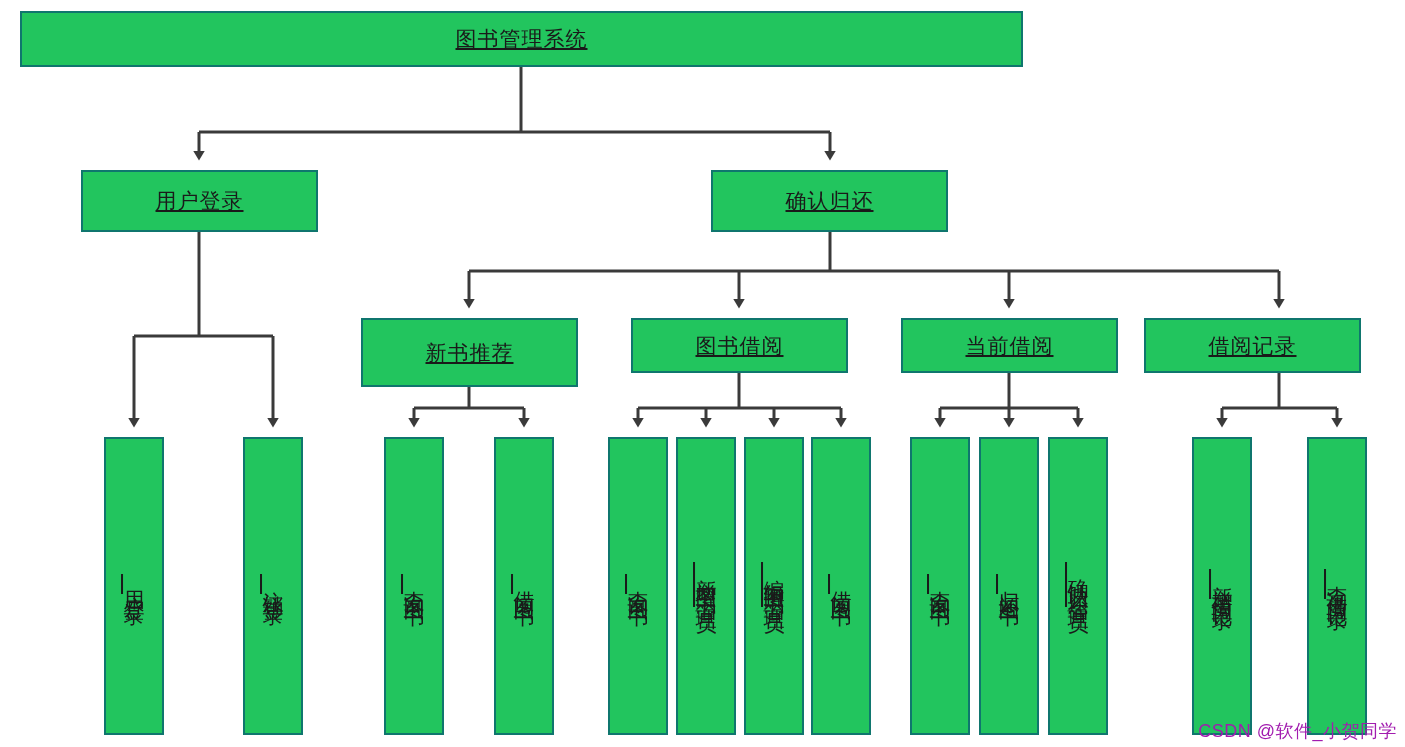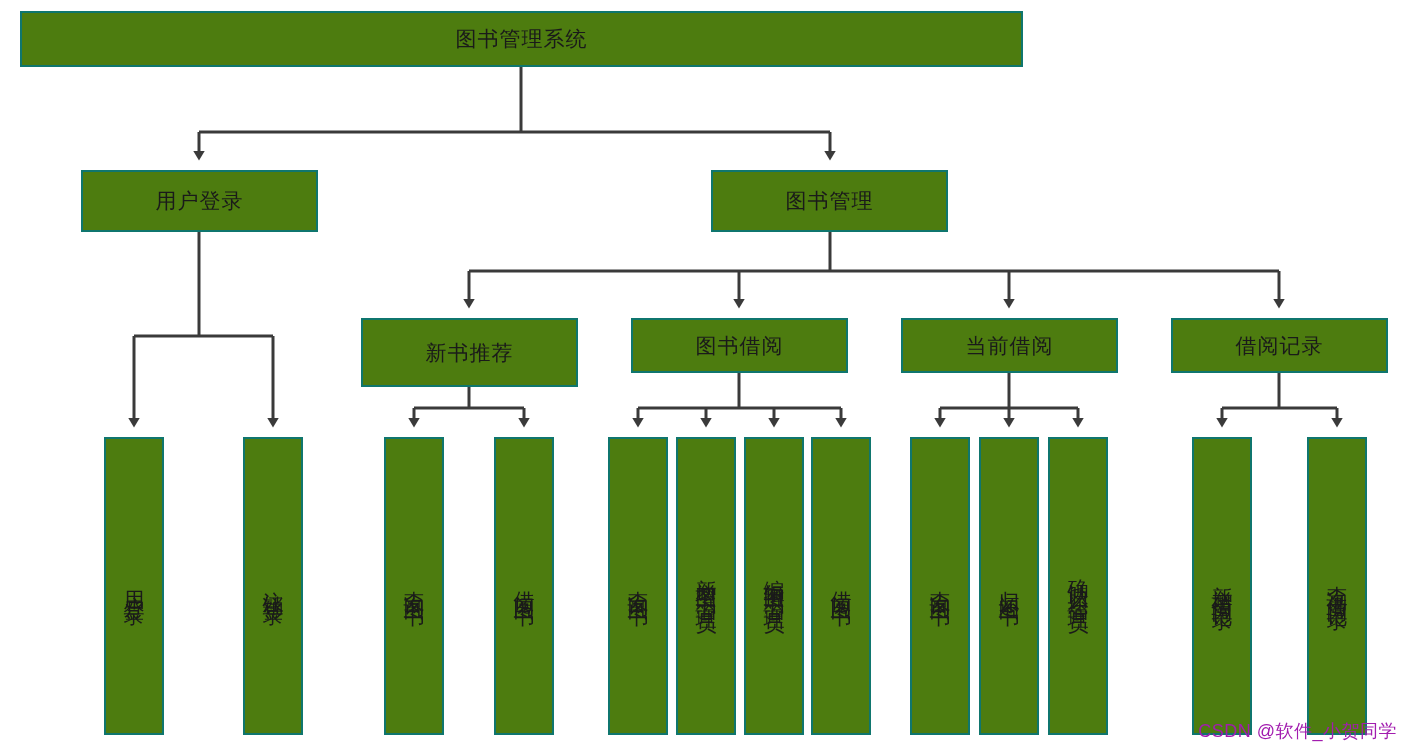--- a/index.html
+++ b/index.html
@@ -9,26 +9,27 @@
     font-family:"Liberation Sans","DejaVu Sans",sans-serif;
     overflow:hidden;
     position:relative;
   }
   #stage{position:absolute;left:0;top:0;width:1405px;height:747px;}
   svg#wires{position:absolute;left:0;top:0;width:1405px;height:747px;}
 
   .node{
     position:absolute;
     box-sizing:border-box;
-    background:#4d7c0f;
+    background:#22c55e;
     border:2px solid #0f766e;
     display:flex;
     align-items:center;
     justify-content:center;
     color:#1a1a1a;
+    text-decoration:underline;
   }
   .node.root{border-width:2px;}
   .node .lbl{
     font-size:21px;
     letter-spacing:1px;
     line-height:1.1;
     white-space:nowrap;
   }
   .node.leaf{
     align-items:center;
@@ -110,33 +111,33 @@
   </svg>
 
   <div class="node root" style="left:20px;top:11px;width:1003px;height:56px;">
     <span class="lbl">图书管理系统</span>
   </div>
 
   <div class="node" style="left:81px;top:170px;width:237px;height:62px;">
     <span class="lbl">用户登录</span>
   </div>
   <div class="node" style="left:711px;top:170px;width:237px;height:62px;">
-    <span class="lbl">图书管理</span>
+    <span class="lbl">确认归还</span>
   </div>
 
   <div class="node" style="left:361px;top:318px;width:217px;height:69px;">
     <span class="lbl">新书推荐</span>
   </div>
   <div class="node" style="left:901px;top:318px;width:217px;height:55px;">
     <span class="lbl">当前借阅</span>
   </div>
   <div class="node" style="left:631px;top:318px;width:217px;height:55px;">
     <span class="lbl">图书借阅</span>
   </div>
-  <div class="node" style="left:1171px;top:318px;width:217px;height:55px;">
+  <div class="node" style="left:1144px;top:318px;width:217px;height:55px;">
     <span class="lbl">借阅记录</span>
   </div>
 
   <div class="node leaf" style="left:104px;top:437px;width:60px;height:298px;">
     <span class="lbl">用户登录</span>
   </div>
   <div class="node leaf" style="left:243px;top:437px;width:60px;height:298px;">
     <span class="lbl">注销登录</span>
   </div>
 

